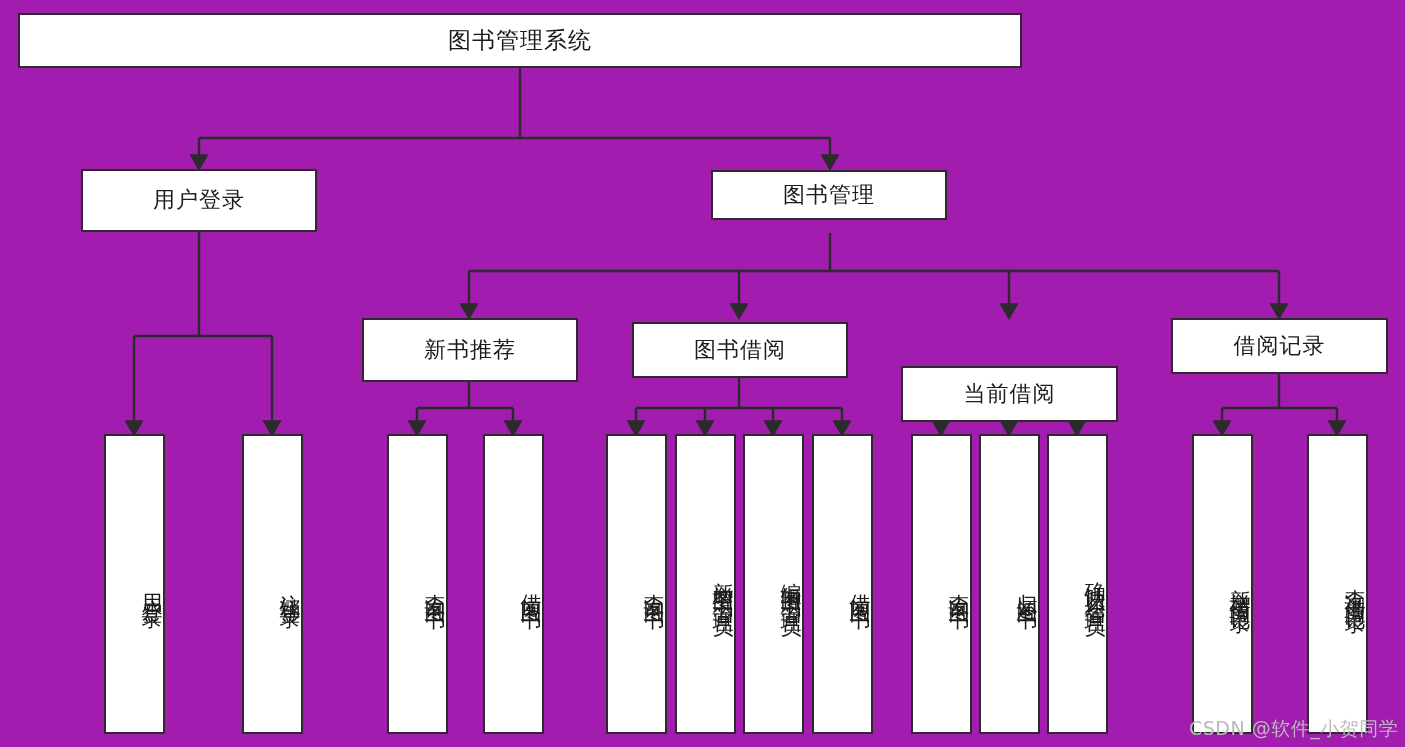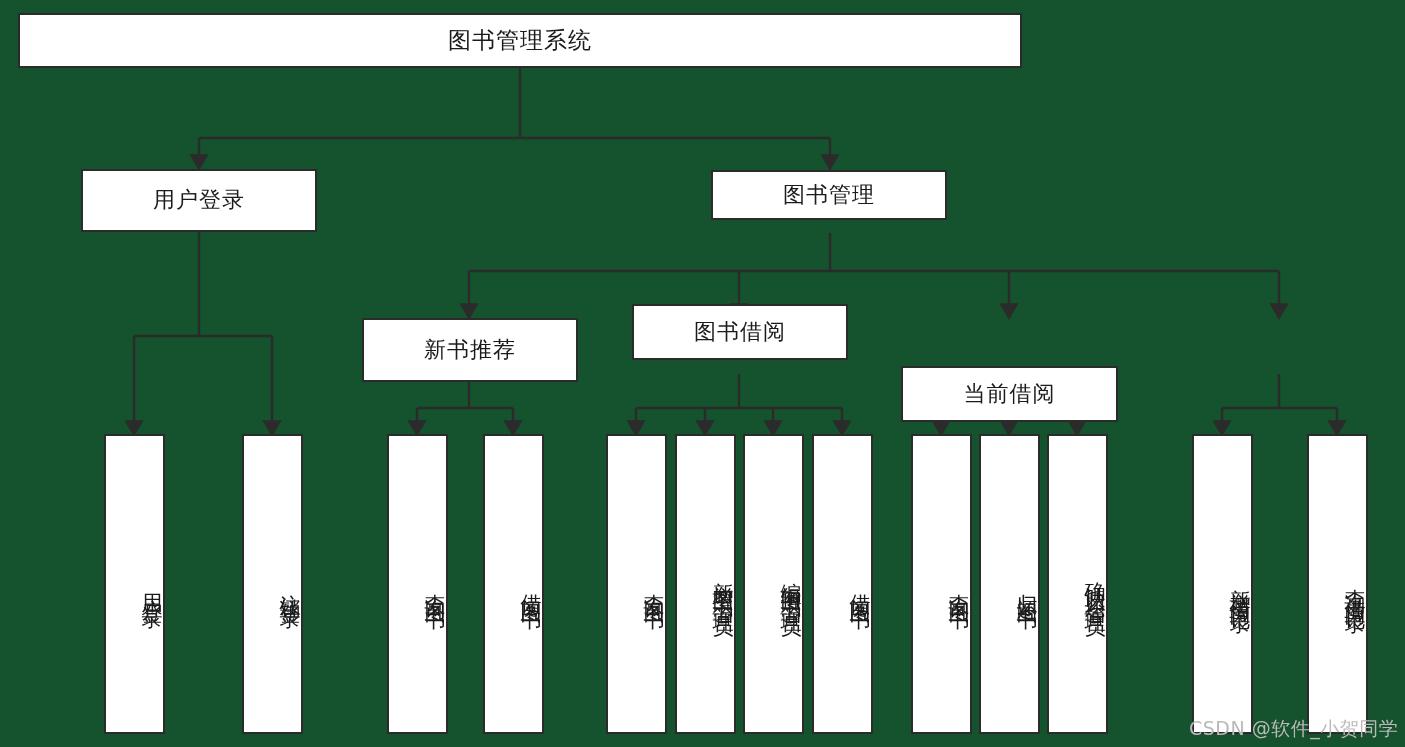--- a/index.html
+++ b/index.html
@@ -7,21 +7,21 @@
     padding: 0;
     background: #ffffff;
   }
   body {
     font-family: "DejaVu Sans", "Liberation Sans", sans-serif;
   }
   #canvas {
     position: relative;
     width: 1405px;
     height: 747px;
-    background: #14532d;
+    background: #a21caf;
     overflow: hidden;
   }
   svg.wires {
     position: absolute;
     left: 0;
     top: 0;
     width: 1405px;
     height: 747px;
     pointer-events: none;
   }
@@ -131,25 +131,28 @@
   <div class="node h" style="left:81px; top:169px; width:236px; height:63px;">
     <span>用户登录</span>
   </div>
   <div class="node h" style="left:711px; top:170px; width:236px; height:50px;">
     <span>图书管理</span>
   </div>
 
   <div class="node h" style="left:362px; top:318px; width:216px; height:64px;">
     <span>新书推荐</span>
   </div>
-  <div class="node h" style="left:632px; top:304px; width:216px; height:56px;justify-content:center;">
+  <div class="node h" style="left:632px; top:322px; width:216px; height:56px;justify-content:center;">
     <span>图书借阅</span>
   </div>
   <div class="node h" style="left:901px; top:318px; width:217px; height:56px;margin-top:48px;">
     <span>当前借阅</span>
+  </div>
+  <div class="node h" style="left:1171px; top:318px; width:217px; height:56px;">
+    <span>借阅记录</span>
   </div>
 
   <div class="node v" style="left:104px; top:434px; width:61px; height:300px;">
     <span class="vlabel">用户登录</span>
   </div>
   <div class="node v" style="left:242px; top:434px; width:61px; height:300px;">
     <span class="vlabel">注销登录</span>
   </div>
 
   <div class="node v" style="left:387px; top:434px; width:61px; height:300px;">

